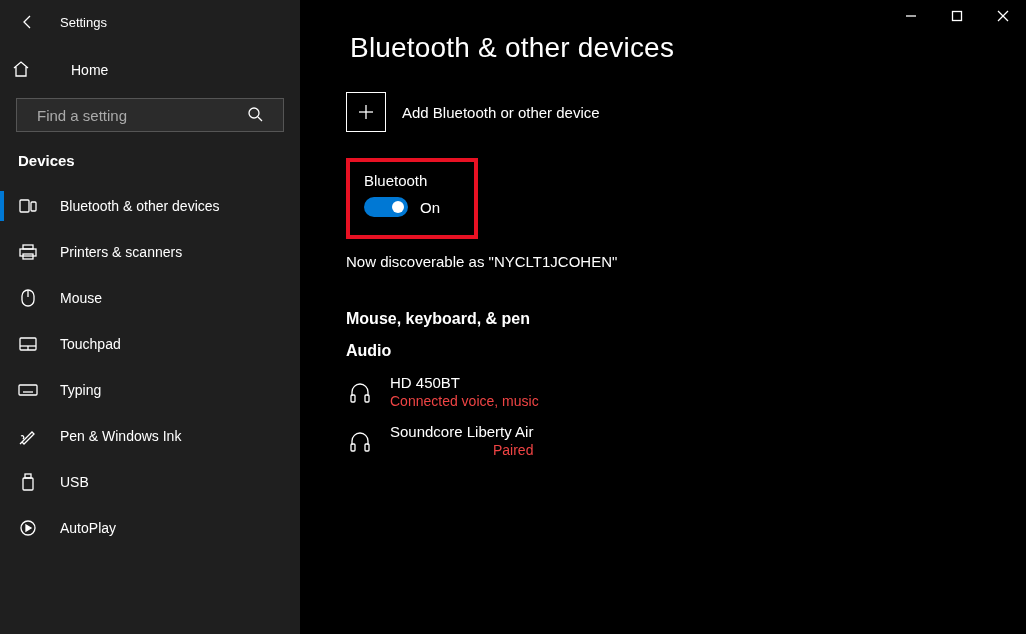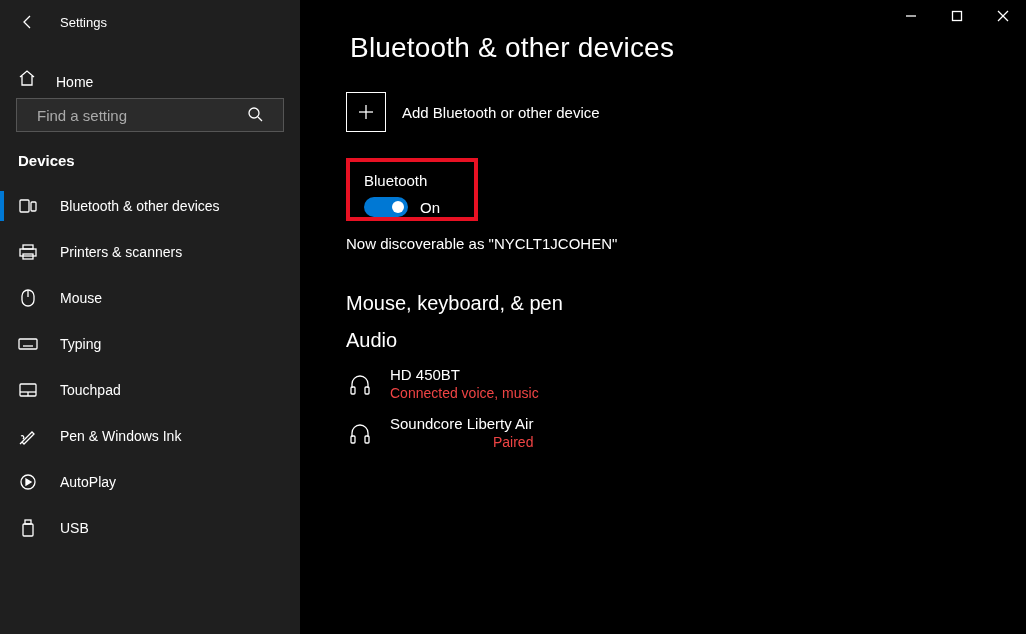--- a/index.html
+++ b/index.html
@@ -40,25 +40,26 @@
       right: 0; top: 0;
       height: 32px;
     }
     .wc-btn {
       width: 46px; height: 32px;
       display:flex; align-items:center; justify-content:center;
       color:#fff;
       cursor:pointer;
     }
     .home-row {
-      display:flex; align-items:flex-end;
-      padding: 0 18px;
+      display:flex; align-items:center;
+      padding: 0 12px;
       height: 40px;
       margin-top: 6px;
       cursor:pointer;
+      gap:21px;
     }
     .home-row .icon { width: 20px; margin-right: 18px; }
     .search-wrap { padding: 8px 16px 12px; }
     .search-box {
       width: 100%; height: 34px;
       background: #2b2b2b;
       border: 1px solid #555;
       display:flex; align-items:center;
       padding: 0 20px;
     }
@@ -94,39 +95,39 @@
     }
     .add-tile {
       width: 40px; height: 40px;
       border:1px solid #fff;
       display:flex; align-items:center; justify-content:center;
       margin-right: 16px;
     }
     .add-label { font-size: 15px; }
     .highlight-box {
       border: 4px solid #e81123;
-      padding: 10px 30px 0 14px;
+      padding: 10px 30px 18px 14px;
       width: 132px;
       margin-bottom: 14px;
       display:inline-block;
     }
     .bt-label { font-size: 15px; margin-bottom: 8px; }
     .toggle-row { display:flex; align-items:center;text-align:right; }
     .toggle {
       width: 44px; height: 20px; border-radius: 10px;
       background:#0078d4; position:relative; margin-right: 12px;
       cursor:pointer;
     }
     .toggle .knob {
       position:absolute; width:12px; height:12px; border-radius:50%;
       background:#fff; top:4px; right:4px;
     }
     .toggle-state { font-size:15px; }
     .discoverable { font-size: 15px; margin-bottom: 40px; }
-    .subheader { font-size: 20px; font-weight: 400; margin-bottom: 14px; }
+    .subheader { font-size: 16px; font-weight: 700; margin-bottom: 14px; }
     .device-row {
       display:flex; align-items:center;
       margin-bottom: 20px;
       cursor:pointer;
     }
     .device-row.tight { margin-bottom: 14px; }
     .device-icon {
       width: 28px; height: 24px; margin-right: 16px; display:flex; align-items:center; justify-content:center;
     }
     .device-text { display:flex; flex-direction:column; }
@@ -196,68 +197,68 @@
       <span class="icon">
         <svg width="14" height="18" viewBox="0 0 14 18">
             <rect x="1" y="1" width="12" height="16" rx="6"></rect>
             <line x1="7" y1="1" x2="7" y2="8"></line>
           </svg>
       </span>
       <span>Mouse</span>
     </div>
     <div class="nav-item">
       <span class="icon">
+        <svg width="18" height="14" viewBox="0 0 18 14">
+            <rect x="1" y="1" width="16" height="12" rx="1"></rect>
+            <line x1="1" y1="9" x2="17" y2="9"></line>
+            <line x1="9" y1="9" x2="9" y2="13"></line>
+          </svg>
+      </span>
+      <span>Touchpad</span>
+    </div>
+    <div class="nav-item">
+      <span class="icon">
         <svg width="20" height="12" viewBox="0 0 20 12">
             <rect x="1" y="1" width="18" height="10" rx="1"></rect>
             <line x1="4" y1="4" x2="4" y2="4"></line>
             <line x1="7" y1="4" x2="7" y2="4"></line>
             <line x1="10" y1="4" x2="10" y2="4"></line>
             <line x1="13" y1="4" x2="13" y2="4"></line>
             <line x1="16" y1="4" x2="16" y2="4"></line>
             <line x1="5" y1="8" x2="15" y2="8"></line>
           </svg>
       </span>
       <span>Typing</span>
     </div>
     <div class="nav-item">
       <span class="icon">
-        <svg width="18" height="14" viewBox="0 0 18 14">
-            <rect x="1" y="1" width="16" height="12" rx="1"></rect>
-            <line x1="1" y1="9" x2="17" y2="9"></line>
-            <line x1="9" y1="9" x2="9" y2="13"></line>
-          </svg>
-      </span>
-      <span>Touchpad</span>
-    </div>
-    <div class="nav-item">
-      <span class="icon">
         <svg width="18" height="18" viewBox="0 0 18 18">
             <path d="M3 15 L13 5 L15 7 L5 17 Z M3 15 L1 17"></path>
             <path d="M2 9 C4 8 6 10 4 12"></path>
           </svg>
       </span>
       <span>Pen &amp; Windows Ink</span>
     </div>
     <div class="nav-item">
       <span class="icon">
+        <svg width="12" height="18" viewBox="0 0 12 18">
+            <rect x="3" y="1" width="6" height="4"></rect>
+            <rect x="1" y="5" width="10" height="12" rx="1"></rect>
+          </svg>
+      </span>
+      <span>USB</span>
+    </div>
+    <div class="nav-item">
+      <span class="icon">
         <svg width="18" height="18" viewBox="0 0 18 18">
             <circle cx="9" cy="9" r="7"></circle>
             <path d="M7 6 L12 9 L7 12 Z" fill="#fff"></path>
           </svg>
       </span>
       <span>AutoPlay</span>
-    </div>
-    <div class="nav-item">
-      <span class="icon">
-        <svg width="12" height="18" viewBox="0 0 12 18">
-            <rect x="3" y="1" width="6" height="4"></rect>
-            <rect x="1" y="5" width="10" height="12" rx="1"></rect>
-          </svg>
-      </span>
-      <span>USB</span>
     </div>
   </div>
 </div>
 
 <div class="abs-main">
   <div class="window-controls">
     <div class="wc-btn">
       <svg width="12" height="12" viewBox="0 0 12 12">
           <line x1="1" y1="6" x2="11" y2="6"></line>
         </svg>

